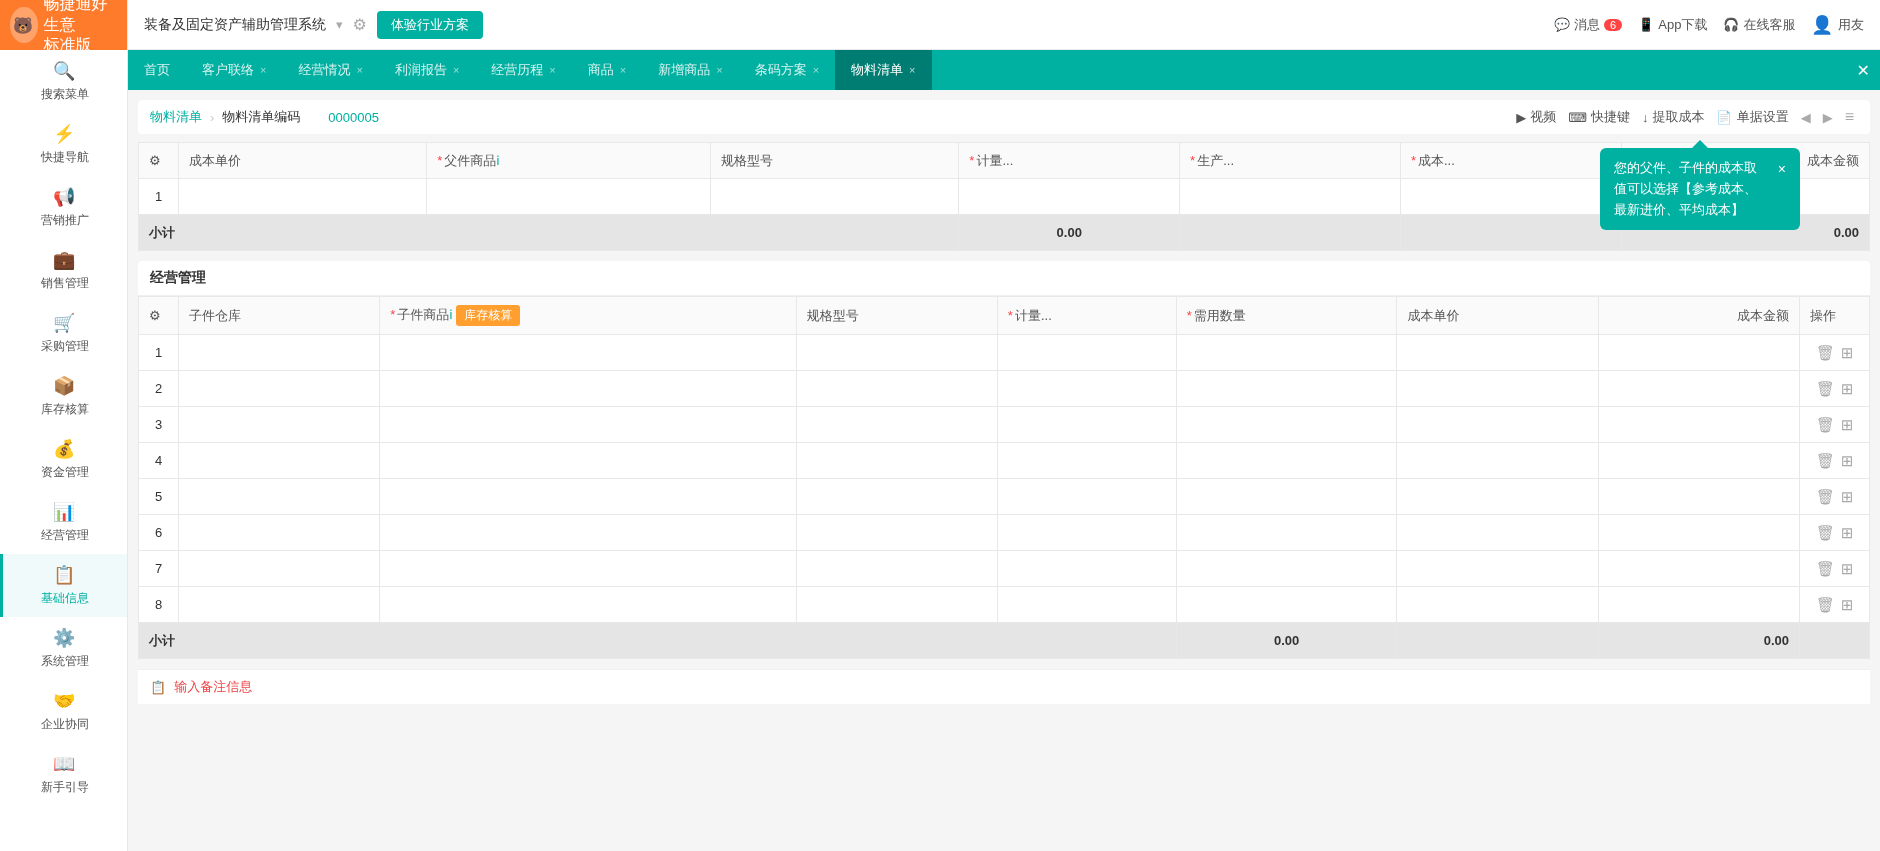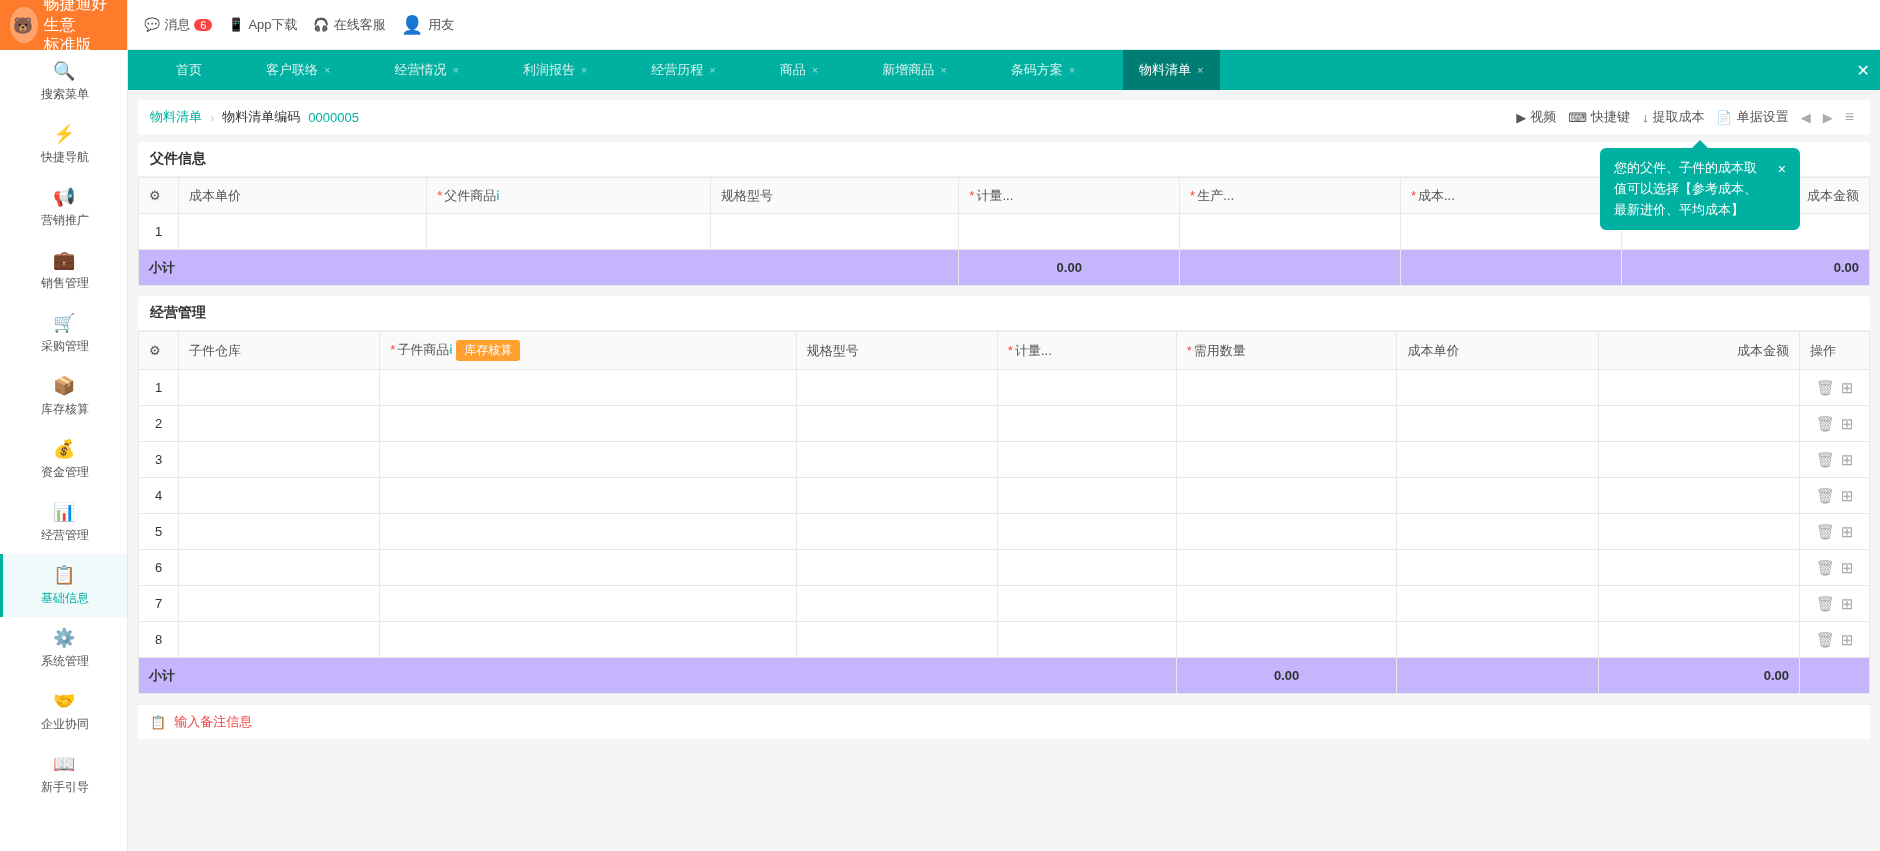--- a/index.html
+++ b/index.html
@@ -21,21 +21,21 @@
     .topbar { background: #fff; height: 50px; display: flex; align-items: center; padding: 0 16px; border-bottom: 1px solid #e8e8e8; justify-content: space-between; }
     .topbar-left { display: flex; align-items: center; gap: 10px; }
     .system-title { font-size: 14px; color: #333; }
     .topbar-btn { background: #00b0a0; color: #fff; border: none; padding: 5px 14px; border-radius: 4px; cursor: pointer; font-size: 13px; }
     .topbar-right { display: flex; align-items: center; gap: 16px; color: #555; font-size: 13px; }
     .topbar-right-item { display: flex; align-items: center; gap: 4px; cursor: pointer; }
     .badge { background: #ff4444; color: #fff; border-radius: 10px; padding: 0 5px; font-size: 11px; min-width: 18px; text-align: center; }
 
     
     .nav-tabs { background: #00b0a0; display: flex; align-items: center; height: 40px; overflow: hidden; }
-    .nav-tab { color: rgba(255,255,255,0.85); padding: 16px 16px; height: 40px; display: flex; align-items: center; gap: 6px; cursor: pointer; font-size: 13px; white-space: nowrap; margin-left: 32px; }
+    .nav-tab { color: rgba(255,255,255,0.85); padding: 16px 16px; height: 40px; display: flex; align-items: center; gap: 6px; cursor: pointer; font-size: 13px; white-space: nowrap; }
     .nav-tab.active { background: #007d72; color: #fff; }
     .nav-tab-close { font-size: 11px; opacity: 0.7; }
 
     
     .content { flex: 1; overflow-y: auto; background: #f5f5f5; padding: 10px; }
 
     
     .breadcrumb { display: flex; align-items: center; gap: 8px; margin-bottom: 10px; background: #fff; padding: 8px 12px; border-radius: 4px; }
     .breadcrumb-item { color: #00b0a0; cursor: pointer; font-size: 13px; }
     .breadcrumb-sep { color: #ccc; }
@@ -46,21 +46,21 @@
     .toolbar-item { display: flex; align-items: center; gap: 4px; color: #555; cursor: pointer; font-size: 13px; }
 
     
     .section { background: #fff; border-radius: 4px; margin-bottom: 10px; }
     .section-title { font-size: 14px; font-weight: bold; color: #333; padding: 8px 12px; border-bottom: 1px solid #f0f0f0; }
 
     
     .data-table { width: 100%; border-collapse: collapse; font-size: 13px; }
     .data-table th { background: #fafafa; color: #555; padding: 8px 10px; border: 1px solid #e8e8e8; text-align: left; font-weight: normal; white-space: nowrap; }
     .data-table td { padding: 7px 10px; border: 1px solid #e8e8e8; color: #333; height: 36px; }
-    .data-table tr.subtotal td { background: #c4b5fd; font-weight: bold; }
+    .data-table tr.subtotal td { background: #e5e5e5; font-weight: bold; }
     .required { color: #ff4444; margin-right: 2px; }
     .scan-btn { background: #ff9f2f; color: #fff; border: none; border-radius: 3px; padding: 2px 8px; font-size: 12px; cursor: pointer; }
     .action-icons { display: flex; gap: 6px; justify-content: center; }
     .action-icon { color: #aaa; cursor: pointer; font-size: 15px; }
 
     
     .tooltip-box { position: absolute; background: #00b0a0; color: #fff; padding: 10px 14px; border-radius: 6px; font-size: 13px; line-height: 1.6; max-width: 200px; right: 60px; top: 148px; z-index: 100; }
     .tooltip-box::after { content: ''; position: absolute; top: -8px; left: 50%; margin-left: -8px; border-width: 0 8px 8px 8px; border-style: solid; border-color: transparent transparent #00b0a0 transparent; }
     .tooltip-close { float: right; cursor: pointer; margin-left: 8px; font-size: 14px; }
 
@@ -133,20 +133,26 @@
       <div class="sidebar-item">
         <span class="sidebar-item-icon">📖</span>
         <span>新手引导</span>
       </div>
     </div>
 </div>
 
 <div class="main">
 
   <div class="topbar">
+    <div class="topbar-left">
+      <span class="system-title">装备及固定资产辅助管理系统</span>
+      <span style="color:#aaa;cursor:pointer;">▾</span>
+      <span style="color:#aaa;cursor:pointer;font-size:16px;">⚙</span>
+      <button class="topbar-btn">体验行业方案</button>
+    </div>
     <div class="topbar-right">
       <div class="topbar-right-item">
         <span>💬</span>
         <span>消息</span>
         <span class="badge">6</span>
       </div>
       <div class="topbar-right-item">
         <span>📱</span>
         <span>App下载</span>
       </div>
@@ -202,21 +208,21 @@
     <span style="color:#fff;padding:0 10px;cursor:pointer;font-size:16px;">✕</span>
   </div>
 
   <div class="content">
 
     <div style="display:flex;align-items:center;justify-content:space-between;background:#fff;padding:8px 12px;border-radius:4px;margin-bottom:8px;">
       <div class="breadcrumb" style="background:transparent;padding:0;margin:0;">
         <span class="breadcrumb-item">物料清单</span>
         <span class="breadcrumb-sep">›</span>
         <span class="breadcrumb-code">物料清单编码</span>
-        <span class="breadcrumb-code" style="color:#00b0a0;margin-left:0;">0000005</span>
+        <span class="breadcrumb-code" style="color:#00b0a0;margin-left:20px;">0000005</span>
       </div>
       <div class="toolbar-row" style="margin:0;">
         <div class="toolbar-item">
           <span>▶</span>
           <span>视频</span>
         </div>
         <div class="toolbar-item">
           <span>⌨</span>
           <span>快捷键</span>
         </div>
@@ -233,21 +239,20 @@
         <span style="color:#aaa;cursor:pointer;font-size:16px;">≡</span>
       </div>
     </div>
 
     <div class="tooltip-box" style="position:fixed;right:80px;top:148px;">
       <span class="tooltip-close">×</span>
       <span>您的父件、子件的成本取值可以选择【参考成本、最新进价、平均成本】</span>
     </div>
 
     <div class="section">
-      <div class="section-title">父件信息</div>
       <table class="data-table">
         <thead>
           <tr>
             <th class="col-num"><span>⚙</span></th>
             <th>成本单价</th>
             <th><span class="required">*</span>父件商品<span style="color:#00b0a0;">ℹ</span></th>
             <th>规格型号</th>
             <th><span class="required">*</span>计量...</th>
             <th><span class="required">*</span>生产...</th>
             <th><span class="required">*</span>成本...</th>

